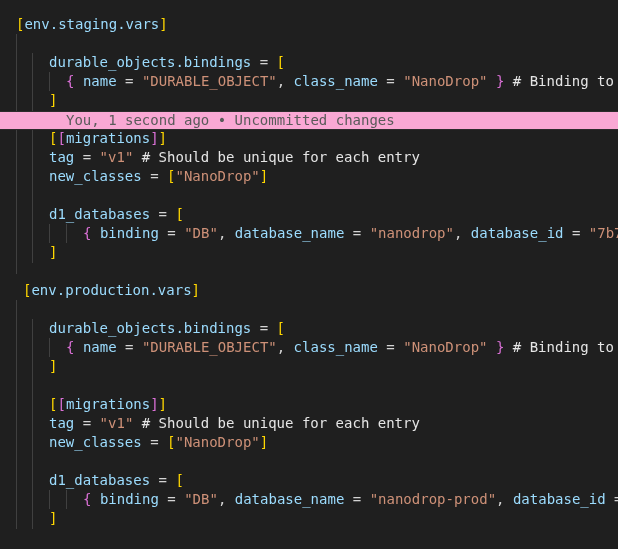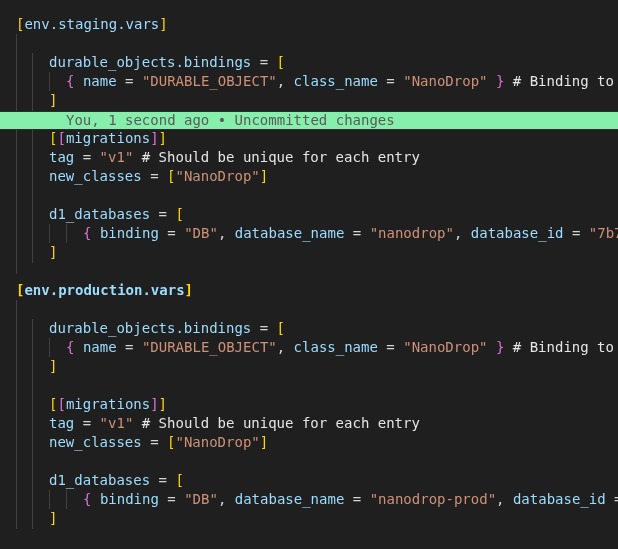--- a/index.html
+++ b/index.html
@@ -7,21 +7,21 @@
     width:618px; height:549px; overflow:hidden;
     background:#1f1f1f;
     font-family:"DejaVu Sans Mono", monospace;
     font-size:14px;
   }
   .editor { position:relative; width:618px; height:401px; }
   .line {
     position:absolute; left:0; right:0; height:19px; line-height:19px;
     white-space:pre; color:#9cdcfe;
   }
-  .blame { background:#86efac; border-top:1px solid #2c2c2c; border-bottom:1px solid #2c2c2c; height:17px; line-height:17px; }
+  .blame { background:#f9a8d4; border-top:1px solid #2c2c2c; border-bottom:1px solid #2c2c2c; height:17px; line-height:17px; }
   .guide { position:absolute; width:1px; background:#404040; }
   .k { color:#9cdcfe; }
   .s { color:#ce9178; }
   .c { color:#e5e5e5; }
   .p { color:#d4d4d4; }
   .b1 { color:#ffd700; }
   .b2 { color:#da70d6; }
   .g { color:#5a5a5a; }
 </style>
 </head>
@@ -55,21 +55,21 @@
   <div class="line" style="top:148px;padding-left:49px;"><span class="k">tag</span><span class="p"> = </span><span class="s">"v1"</span><span class="p"> </span><span class="c"># Should be unique for each entry</span></div>
 
   <div class="line" style="top:167px;padding-left:49px;"><span class="k">new_classes</span><span class="p"> = </span><span class="b1">[</span><span class="s">"NanoDrop"</span><span class="b1">]</span></div>
 
   <div class="line" style="top:205px;padding-left:49px;"><span class="k">d1_databases</span><span class="p"> = </span><span class="b1">[</span></div>
 
   <div class="line" style="top:224px;padding-left:83px;"><span class="b2">{</span><span class="p"> </span><span class="k">binding</span><span class="p"> = </span><span class="s">"DB"</span><span class="p">, </span><span class="k">database_name</span><span class="p"> = </span><span class="s">"nanodrop"</span><span class="p">, </span><span class="k">database_id</span><span class="p"> = </span><span class="s">"7b7</span></div>
 
   <div class="line" style="top:243px;padding-left:49px;"><span class="b1">]</span></div>
 
-  <div class="line" style="top:281px;padding-left:16px;font-weight:bold;"><span class="b1">[</span><span class="k">env.production.vars</span><span class="b1">]</span></div>
+  <div class="line" style="top:281px;padding-left:23px;"><span class="b1">[</span><span class="k">env.production.vars</span><span class="b1">]</span></div>
 
   <div class="line" style="top:319px;padding-left:49px;"><span class="k">durable_objects.bindings</span><span class="p"> = </span><span class="b1">[</span></div>
 
   <div class="line" style="top:338px;padding-left:66px;"><span class="b2">{</span><span class="p"> </span><span class="k">name</span><span class="p"> = </span><span class="s">"DURABLE_OBJECT"</span><span class="p">, </span><span class="k">class_name</span><span class="p"> = </span><span class="s">"NanoDrop"</span><span class="p"> </span><span class="b2">}</span><span class="p"> </span><span class="c"># Binding to</span></div>
 
   <div class="line" style="top:357px;padding-left:49px;"><span class="b1">]</span></div>
 
   <div class="line" style="top:395px;padding-left:49px;"><span class="b1">[</span><span class="b2">[</span><span class="k">migrations</span><span class="b2">]</span><span class="b1">]</span></div>
 
   <div class="line" style="top:414px;padding-left:49px;"><span class="k">tag</span><span class="p"> = </span><span class="s">"v1"</span><span class="p"> </span><span class="c"># Should be unique for each entry</span></div>

